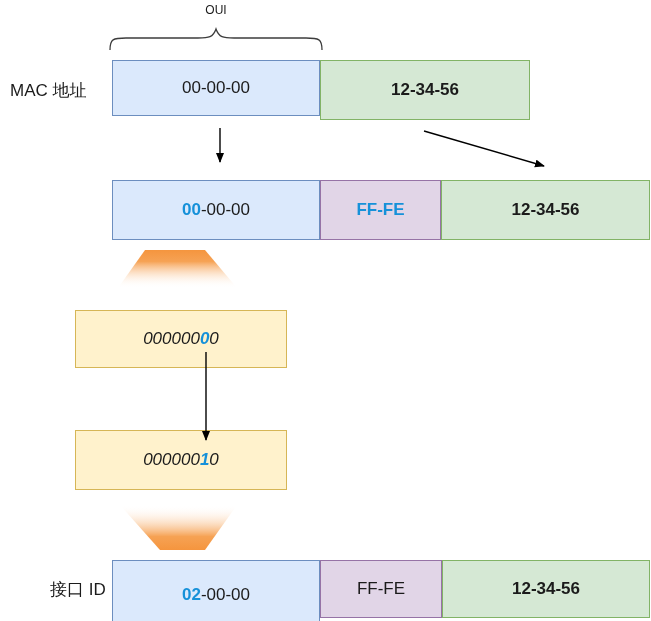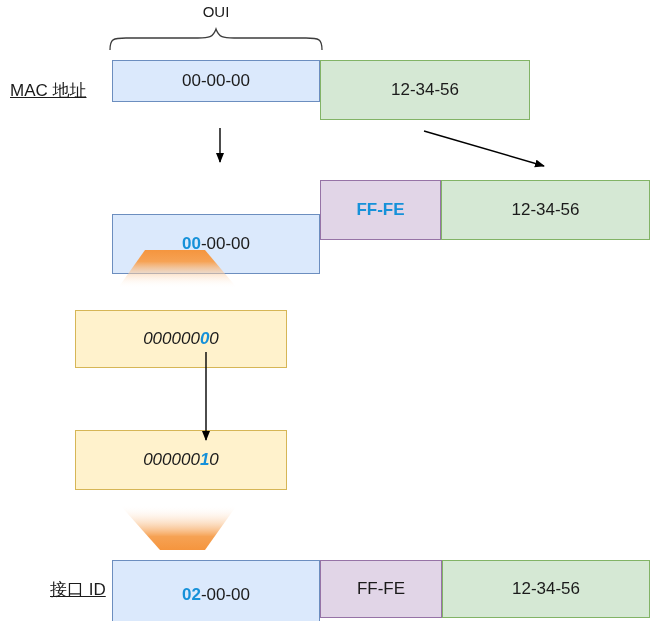--- a/index.html
+++ b/index.html
@@ -16,37 +16,36 @@
     position: absolute;
     display: flex;
     align-items: center;
     justify-content: center;
     font-size: 17px;
     border: 1px solid #999;
     box-sizing: border-box;
     white-space: pre;
   }
   .box.blue   { background: #dbe9fc; border-color: #6c8ebf; }
-  .box.green  { background: #d5e8d4; border-color: #82b366; }
+  .box.green  { background: #d5e8d4; border-color: #82b366; font-weight: bold; }
   .box.purple { background: #e1d5e7; border-color: #9673a6; }
   .box.yellow { background: #fff2cc; border-color: #d6b656; font-style: italic; }
   .hl { color: #1691d9; font-weight: bold; }
   .row-label {
     position: absolute;
     display: flex;
     align-items: center;
     font-size: 17px;
     white-space: nowrap;
-    text-decoration: underline;
   }
   .oui-label {
     position: absolute;
     left: 190px; top: 3px; width: 52px;
     text-align: center;
-    font-size: 15px;
+    font-size: 12px;
   }
   .watermark {
     position: absolute;
     left: 486px; top: 577px;
     font-size: 20px;
     color: #c0c4c8;
     text-shadow: 1px 1px 0 rgba(255,255,255,0.95), -1px -1px 0 rgba(255,255,255,0.7);
     white-space: nowrap;
     z-index: 5;
   }
@@ -59,28 +58,28 @@
   }
 </style>
 </head>
 <body>
 
 <div class="canvas">
 
   <div class="oui-label">OUI</div>
 
   <div class="row-label" style="left:10px; top:60px; height:60px;">MAC 地址</div>
-  <div class="box blue" style="left:112px; top:60px; width:208px; height:42px;">
+  <div class="box blue" style="left:112px; top:60px; width:208px; height:56px;">
     <span>00-00-00</span>
   </div>
   <div class="box green" style="left:320px; top:60px; width:210px; height:60px;">
     <span>12-34-56</span>
   </div>
 
-  <div class="box blue" style="left:112px; top:180px; width:208px; height:60px;margin-top:34px;">
+  <div class="box blue" style="left:112px; top:180px; width:208px; height:60px;">
     <span class="hl">00</span><span>-00-00</span>
   </div>
   <div class="box purple" style="left:320px; top:180px; width:121px; height:60px;">
     <span class="hl">FF-FE</span>
   </div>
   <div class="box green" style="left:441px; top:180px; width:209px; height:60px;">
     <span>12-34-56</span>
   </div>
 
   <div class="box yellow" style="left:75px; top:310px; width:212px; height:58px;">

